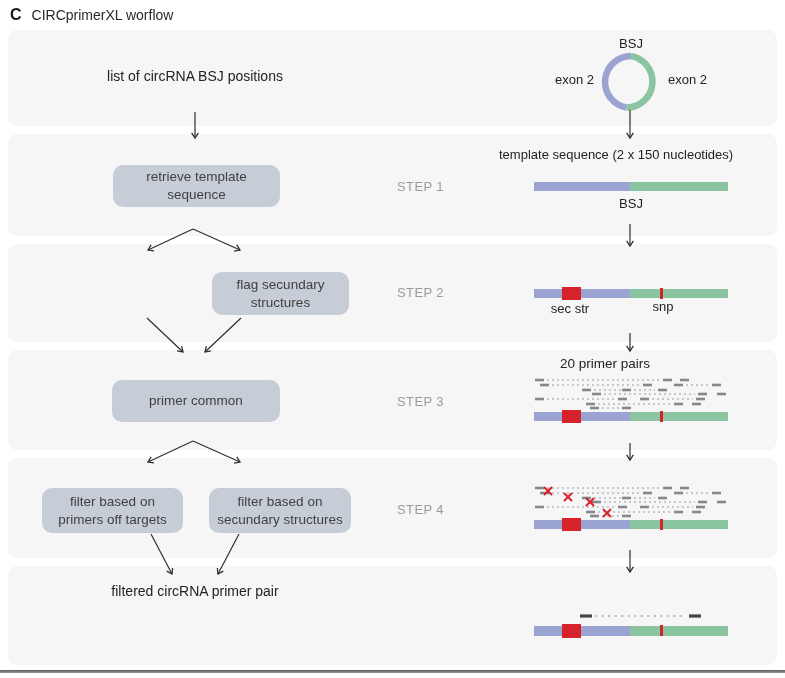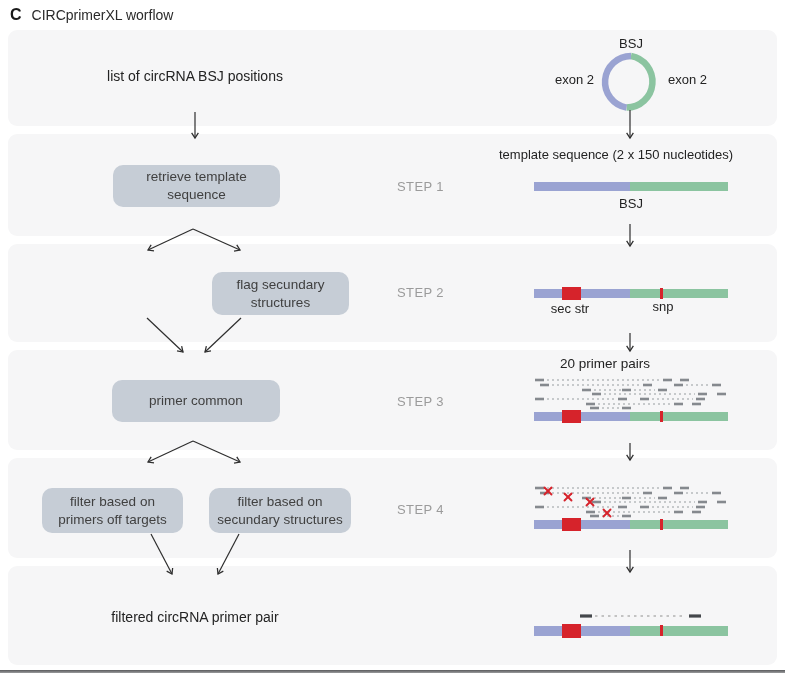--- a/index.html
+++ b/index.html
@@ -170,21 +170,21 @@
       <line x1="69.5" y1="23.5" x2="76.5" y2="30.5" class="xmark"></line>
       <line x1="69.5" y1="30.5" x2="76.5" y2="23.5" class="xmark"></line>
     </svg>
   <div class="bar" style="left:534px;top:520px">
     <div class="seg exon3"></div>
     <div class="seg exon2"></div>
     <div class="mark secstr"></div>
     <div class="mark snp"></div>
   </div>
 
-  <div class="ltext" style="left:40px;top:608px;width:310px">filtered circRNA primer pair</div>
+  <div class="ltext" style="left:40px;top:582px;width:310px">filtered circRNA primer pair</div>
   <svg id="patF" class="pattern" width="198" height="12" style="left:534px;top:610px">
       <line x1="46" y1="6" x2="58" y2="6" class="fdash"></line>
       <line x1="61" y1="6" x2="152" y2="6" class="fdot" stroke-dasharray="2.5 4"></line>
       <line x1="155" y1="6" x2="167" y2="6" class="fdash"></line>
     </svg>
   <div class="bar tall" style="left:534px;top:626px">
     <div class="seg exon3"></div>
     <div class="seg exon2"></div>
     <div class="mark secstr"></div>
     <div class="mark snp"></div>

